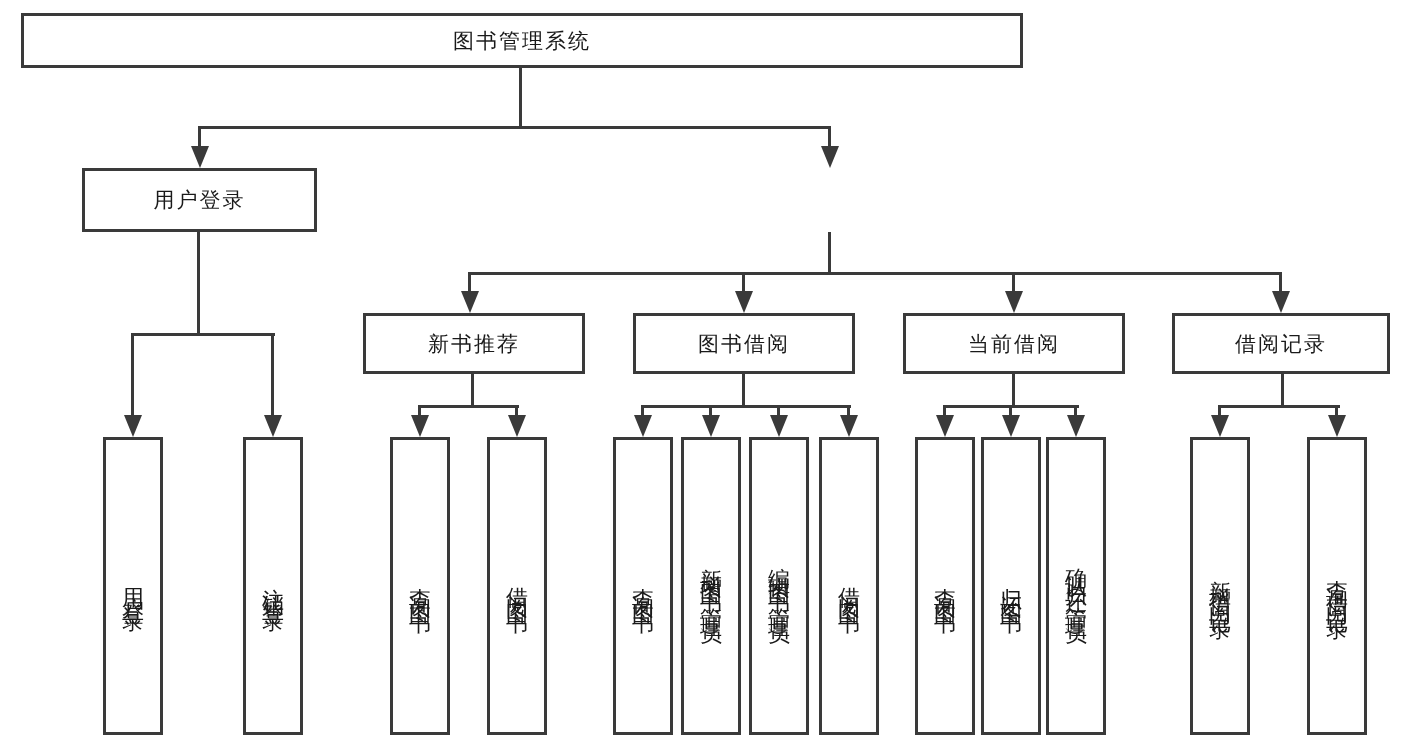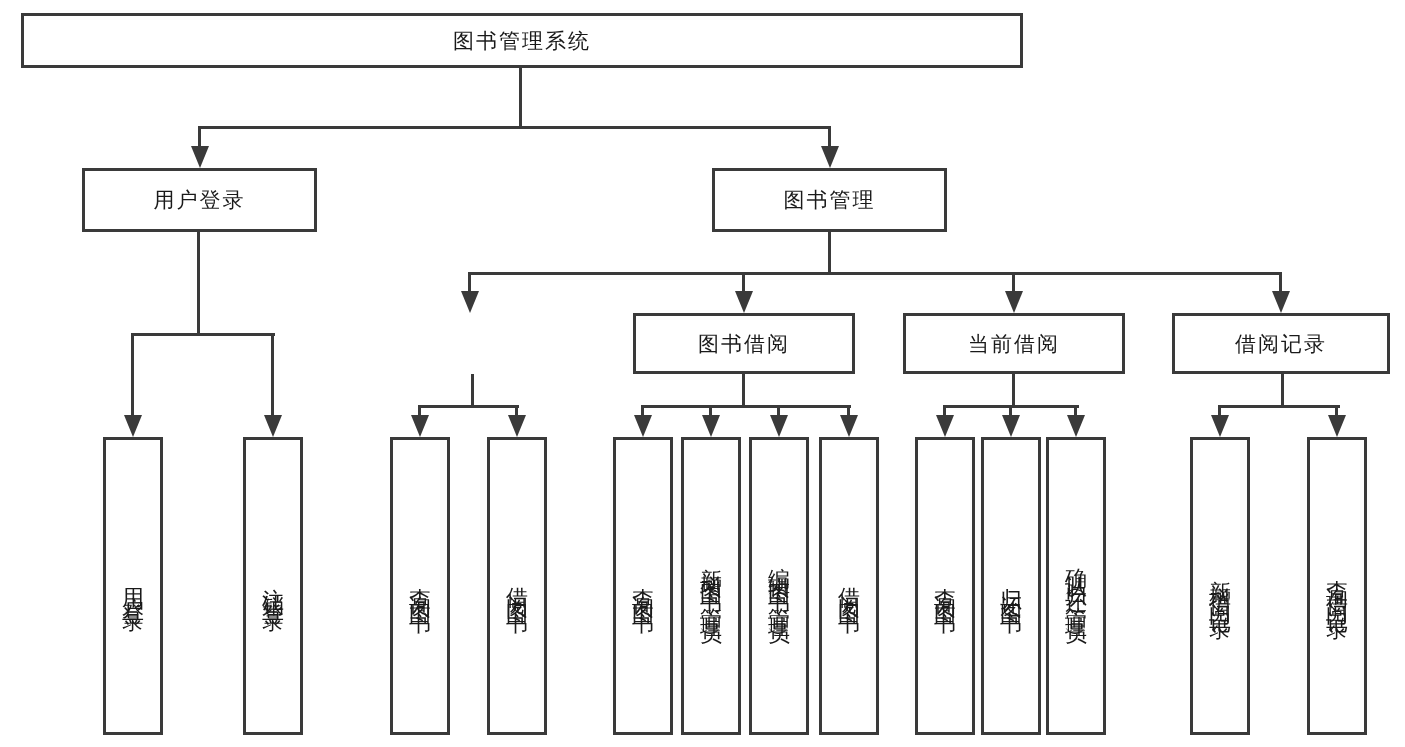--- a/index.html
+++ b/index.html
@@ -53,22 +53,22 @@
 </head>
 <body>
 
 <div class="canvas">
 
   
   <div class="box" style="left:21px; top:13px; width:1002px; height:55px;">图书管理系统</div>
 
   <div class="box" style="left:82px; top:168px; width:235px; height:64px;">用户登录</div>
 
-  <div class="box" style="left:712px; top:168px; width:235px; height:64px;">图书管理</div>
 
+  <div class="box" style="left:363px; top:313px; width:222px; height:61px;">新书推荐</div>
 
   <div class="box" style="left:633px; top:313px; width:222px; height:61px;">图书借阅</div>
 
   <div class="box" style="left:903px; top:313px; width:222px; height:61px;">当前借阅</div>
 
   <div class="box" style="left:1172px; top:313px; width:218px; height:61px;">借阅记录</div>
 
   
   <div class="box vbox" style="left:103px; top:437px; width:60px; height:298px;">用户登录</div>
   <div class="box vbox" style="left:243px; top:437px; width:60px; height:298px;">注销登录</div>

